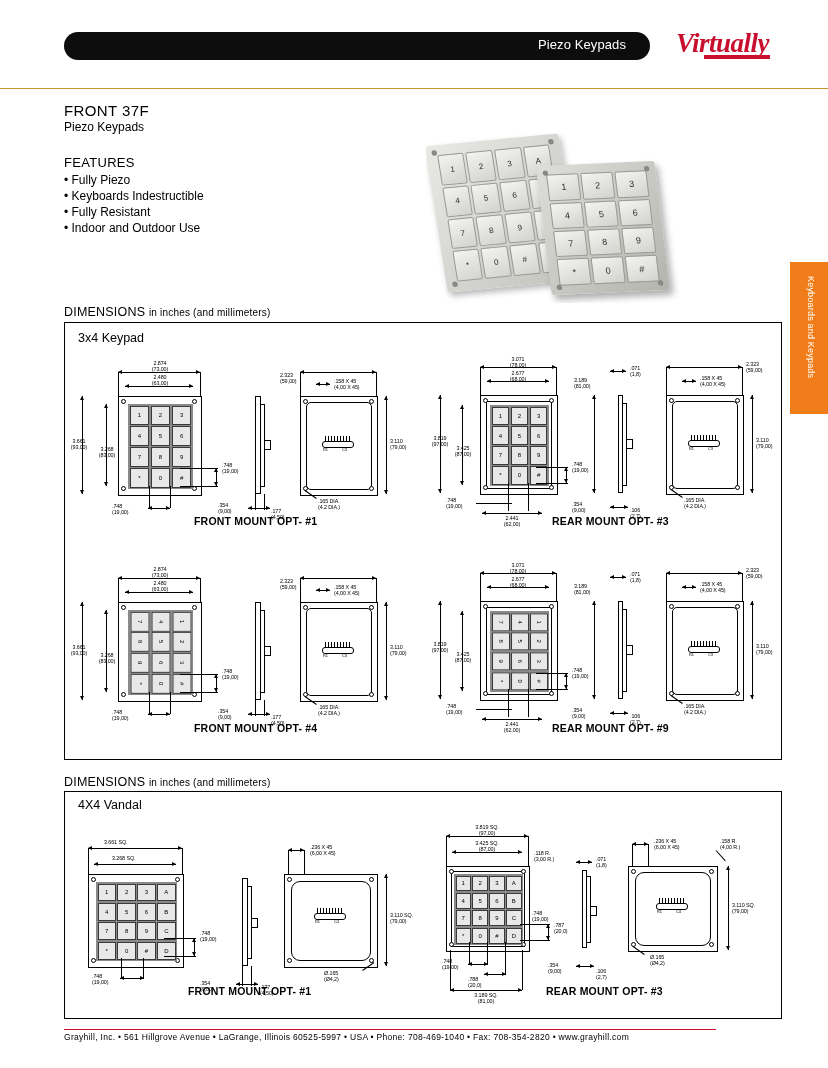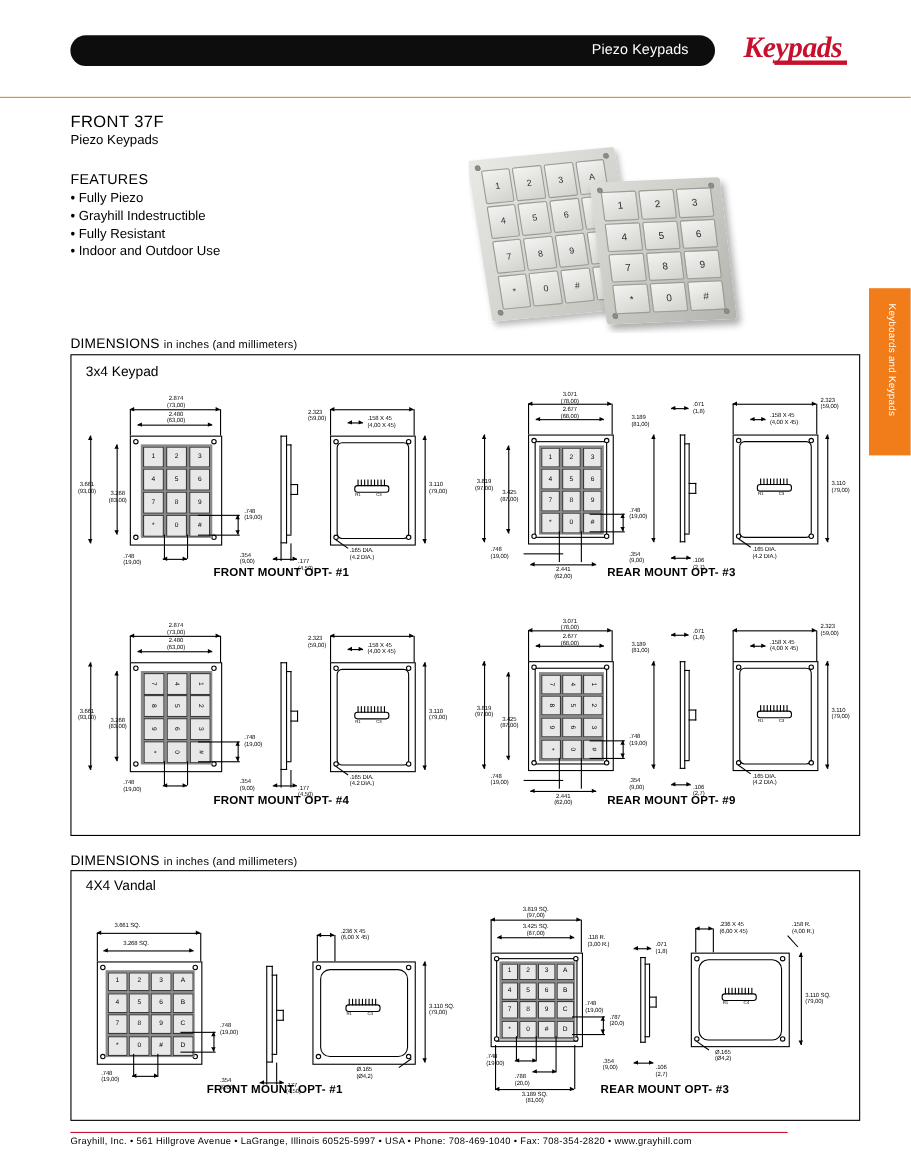--- a/index.html
+++ b/index.html
@@ -126,36 +126,36 @@
   .rule-bot{position:absolute;left:64px;top:1029px;width:652px;height:1px;background:#c8102e;}
   .footer{position:absolute;left:64px;top:1032px;width:700px;font-size:8.5px;letter-spacing:.3px;white-space:nowrap;}
 </style>
 </head>
 <body>
 
 <div class="header-bar">
   <div class="title">Piezo Keypads</div>
 </div>
 <div class="logo">
-  <span>Keypads</span>
+  <span>Virtually</span>
   <span class="underline"></span>
   <span class="tiny">INC.</span>
 </div>
 <div class="rule-top"></div>
 
 <div class="side-tab">
   <span>Keyboards and Keypads</span>
 </div>
 
 <div class="series-title">FRONT 37F</div>
 <div class="series-sub">Piezo Keypads</div>
 <div class="feat-head">FEATURES</div>
 <div class="feat-list">
   <div>• Fully Piezo</div>
-  <div>• Grayhill Indestructible</div>
+  <div>• Keyboards Indestructible</div>
   <div>• Fully Resistant</div>
   <div>• Indoor and Outdoor Use</div>
 </div>
 
 <div class="photo">
   <div class="pad back">
     <div class="hole" style="left:6px;top:5px;"></div>
     <div class="hole" style="right:6px;top:5px;"></div>
     <div class="hole" style="left:6px;bottom:5px;"></div>
     <div class="hole" style="right:6px;bottom:5px;"></div>

